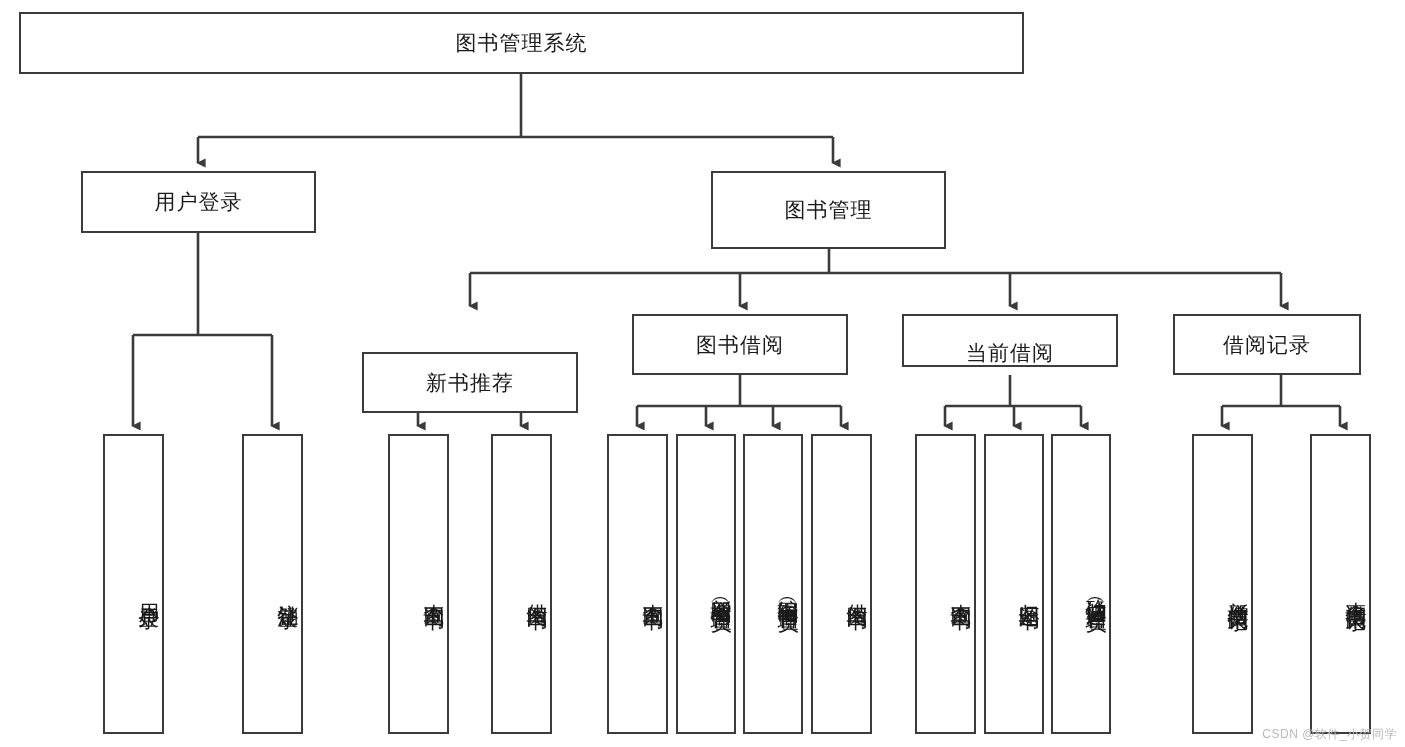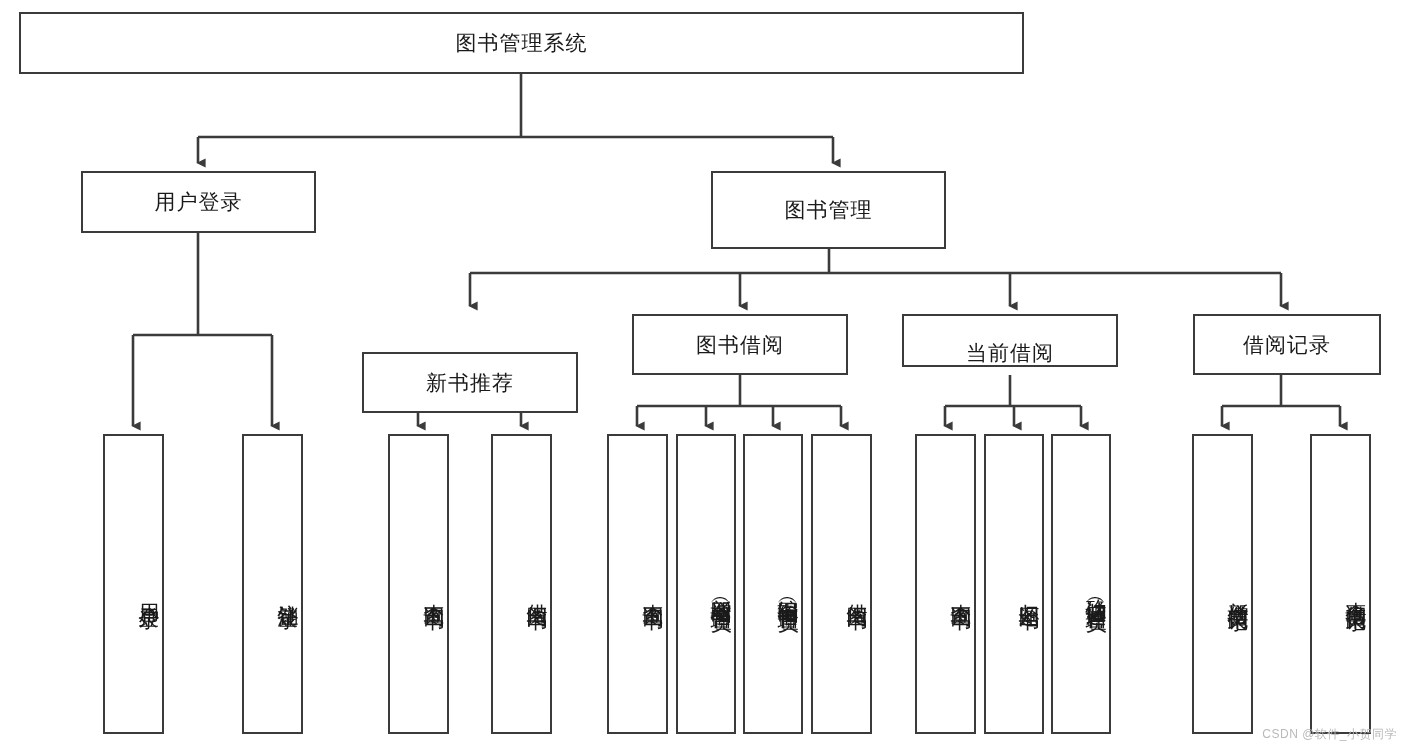--- a/index.html
+++ b/index.html
@@ -139,21 +139,21 @@
 
   <div class="node-box node-h" style="left:362px;top:314px;width:216px;height:61px;margin-top:38px;">
     <span>新书推荐</span>
   </div>
   <div class="node-box node-h" style="left:632px;top:314px;width:216px;height:61px;">
     <span>图书借阅</span>
   </div>
   <div class="node-box node-h" style="left:902px;top:314px;width:216px;height:53px;align-items:flex-end;">
     <span>当前借阅</span>
   </div>
-  <div class="node-box node-h" style="left:1173px;top:314px;width:188px;height:61px;margin-left:20px;">
+  <div class="node-box node-h" style="left:1173px;top:314px;width:188px;height:61px;">
     <span>借阅记录</span>
   </div>
 
   <div class="node-box node-v" style="left:103px;top:434px;width:61px;height:300px;">
     <span class="vtext">用户登录</span>
   </div>
   <div class="node-box node-v" style="left:242px;top:434px;width:61px;height:300px;">
     <span class="vtext">注销登录</span>
   </div>
 

